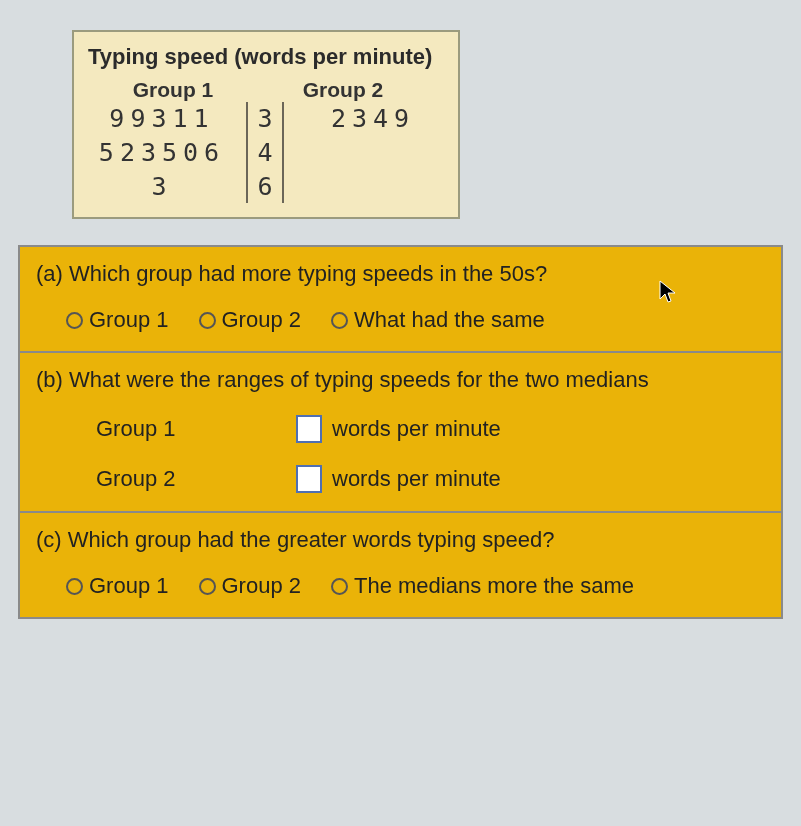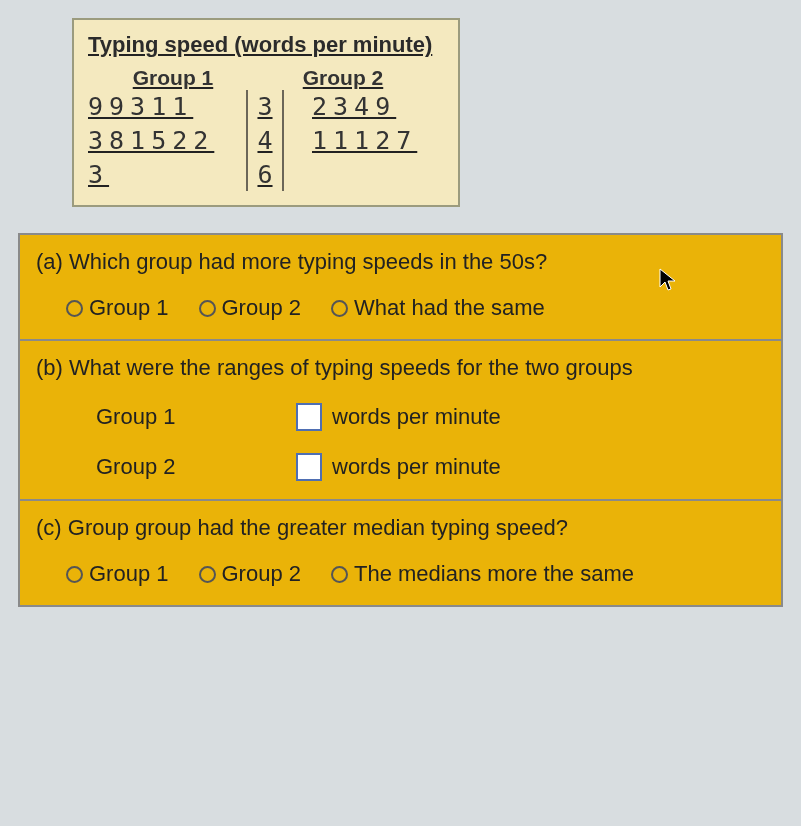--- a/index.html
+++ b/index.html
@@ -9,22 +9,21 @@
     font-family: Verdana, Geneva, sans-serif;
     background: #d8dde0;
     color: #222;
     width: 801px;
   }
   .stemleaf-box {
     display: inline-block;
     background: #f4e9bf;
     border: 2px solid #9b9b7e;
     padding: 8px 14px 14px 14px;
-    margin: 0 0 26px 54px;
-    text-decoration: underline;
+    margin: 12px 0 26px 54px;
   }
   .stemleaf-title {
     font-weight: bold;
     font-size: 22px;
     color: #2b2b2b;
     padding: 4px 0 8px 0;
   }
   .stemleaf-headers {
     display: flex;
     font-weight: bold;
@@ -35,34 +34,34 @@
   .hdr-right { width: 170px; text-align: center; }
   .sl-row {
     display: flex;
     font-family: "Lucida Console", Monaco, monospace;
     font-size: 25px;
     color: #333;
     line-height: 1.35;
   }
   .sl-left {
     width: 160px;
-    text-align: left;
+    text-align: center;
     padding-right: 10px;
     letter-spacing: 6px;
     border-right: 2px solid #6b6658;
   }
   .sl-stem {
     width: 36px;
     text-align: center;
     border-right: 2px solid #6b6658;
   }
   .sl-right {
     width: 160px;
-    text-align: left;
-    padding-left: 28px;
+    text-align: center;
+    padding-left: 18px;
     letter-spacing: 6px;
   }
   .question-table {
     border: 2px solid #8a8a8a;
     border-collapse: collapse;
     width: 100%;
     background: #eab308;
     font-size: 22px;
     color: #222;
   }
@@ -124,23 +123,22 @@
   <div class="stemleaf-headers">
     <div class="hdr-left">Group 1</div>
     <div class="hdr-right">Group 2</div>
   </div>
   <div class="sl-row">
     <div class="sl-left">99311</div>
     <div class="sl-stem">3</div>
     <div class="sl-right">2349</div>
   </div>
   <div class="sl-row">
-    <div class="sl-left">381522</div>
+    <div class="sl-left">523506</div>
     <div class="sl-stem">4</div>
-    <div class="sl-right">11127</div>
   </div>
   <div class="sl-row">
     <div class="sl-left">3</div>
     <div class="sl-stem">6</div>
   </div>
 </div>
 
 
 <div class="qa-wrap">
 <table class="question-table">
@@ -160,37 +158,37 @@
       <span class="radio">
         <span class="radio-circle"></span>
         <span>What had the same</span>
       </span>
     </div>
   </td>
         </tr>
 
   <tr>
           <td>
-    <div>(b) What were the ranges of typing speeds for the two groups</div>
+    <div>(b) What were the ranges of typing speeds for the two medians</div>
     <div class="range-row">
       <span class="range-label">Group 1</span>
       <span class="num-input"></span>
       <span>words per minute</span>
     </div>
     <div class="range-row">
       <span class="range-label">Group 2</span>
       <span class="num-input"></span>
       <span>words per minute</span>
     </div>
   </td>
         </tr>
 
   <tr>
           <td>
-    <div>(c) Group group had the greater median typing speed?</div>
+    <div>(c) Which group had the greater words typing speed?</div>
     <div class="opt-row">
       <span class="radio">
         <span class="radio-circle"></span>
         <span>Group 1</span>
       </span>
       <span class="radio">
         <span class="radio-circle"></span>
         <span>Group 2</span>
       </span>
       <span class="radio">

